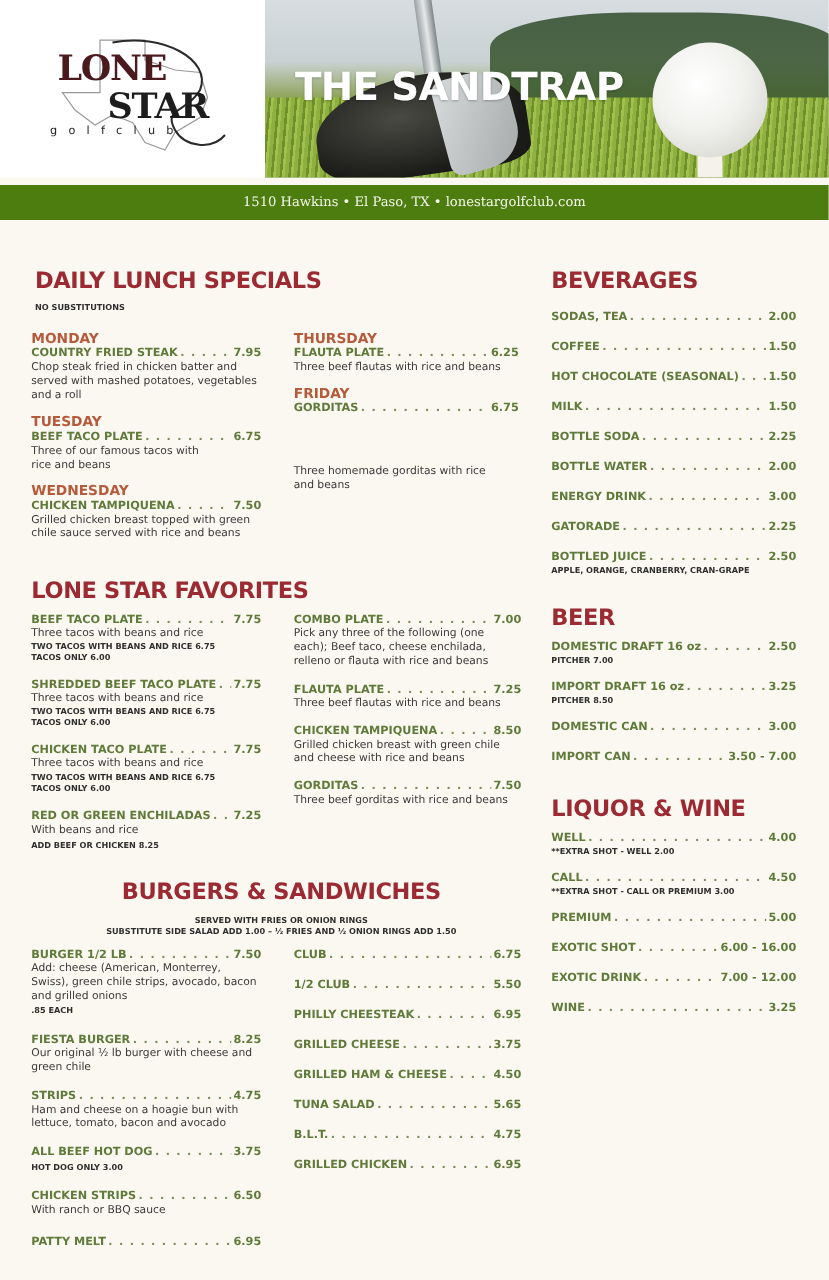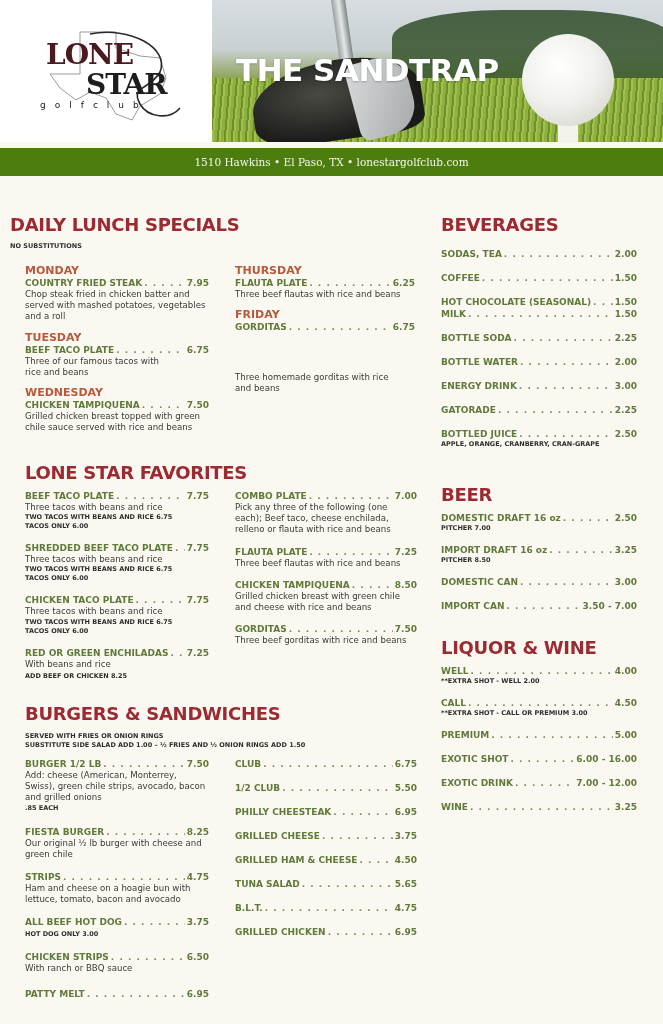--- a/index.html
+++ b/index.html
@@ -64,21 +64,21 @@
     <div class="shaft"></div>
     <div class="clubhead"></div>
     <div class="face"></div>
     <div class="tee"></div>
     <div class="ball"></div>
     <div class="title">THE SANDTRAP</div>
   </div>
 </div>
 <div class="address-bar">1510 Hawkins • El Paso, TX • lonestargolfclub.com</div>
 
-<div class="col" style="left:10px; top:214px; width:390px;">
+<div class="col" style="left:28px; top:214px; width:390px;">
   <div class="section-title">DAILY LUNCH SPECIALS</div>
   <div class="note" style="margin-top:6px;">NO SUBSTITUTIONS</div>
 </div>
 
 <div class="col" style="left:25px; top:264px; width:184px;">
   <div class="item">
     <div class="day">MONDAY</div>
     <div class="item-line">
         <span class="name">COUNTRY FRIED STEAK</span>
         <span class="dots"></span>
@@ -201,21 +201,21 @@
   <div class="item" style="margin-top:10px;">
     <div class="item-line">
         <span class="name">GORDITAS</span>
         <span class="dots"></span>
         <span class="price">7.50</span>
       </div>
     <div class="desc">Three beef gorditas with rice and beans</div>
   </div>
 </div>
 
-<div class="col" style="left:25px; top:703px; width:400px;">
+<div class="col" style="left:25px; top:703px; width:400px;text-align:center;">
   <div class="section-title">BURGERS &amp; SANDWICHES</div>
   <div class="note" style="margin-top:7px;">SERVED WITH FRIES OR ONION RINGS</div>
   <div class="note">SUBSTITUTE SIDE SALAD ADD 1.00 – ½ FRIES AND ½ ONION RINGS ADD 1.50</div>
 </div>
 
 <div class="col" style="left:25px; top:758px; width:184px;">
   <div class="item">
     <div class="item-line">
         <span class="name">BURGER 1/2 LB</span>
         <span class="dots"></span>
@@ -313,21 +313,21 @@
   <div class="item-line" style="margin-bottom:12px;">
       <span class="name">SODAS, TEA</span>
       <span class="dots"></span>
       <span class="price">2.00</span>
     </div>
   <div class="item-line" style="margin-bottom:12px;">
       <span class="name">COFFEE</span>
       <span class="dots"></span>
       <span class="price">1.50</span>
     </div>
-  <div class="item-line" style="text-align:right;">
+  <div class="item-line" style="margin-bottom:12px;text-align:right;">
       <span class="name">HOT CHOCOLATE (SEASONAL)</span>
       <span class="dots"></span>
       <span class="price">1.50</span>
     </div>
   <div class="item-line" style="margin-bottom:12px;">
       <span class="name">MILK</span>
       <span class="dots"></span>
       <span class="price">1.50</span>
     </div>
   <div class="item-line" style="margin-bottom:12px;justify-content:center;">

